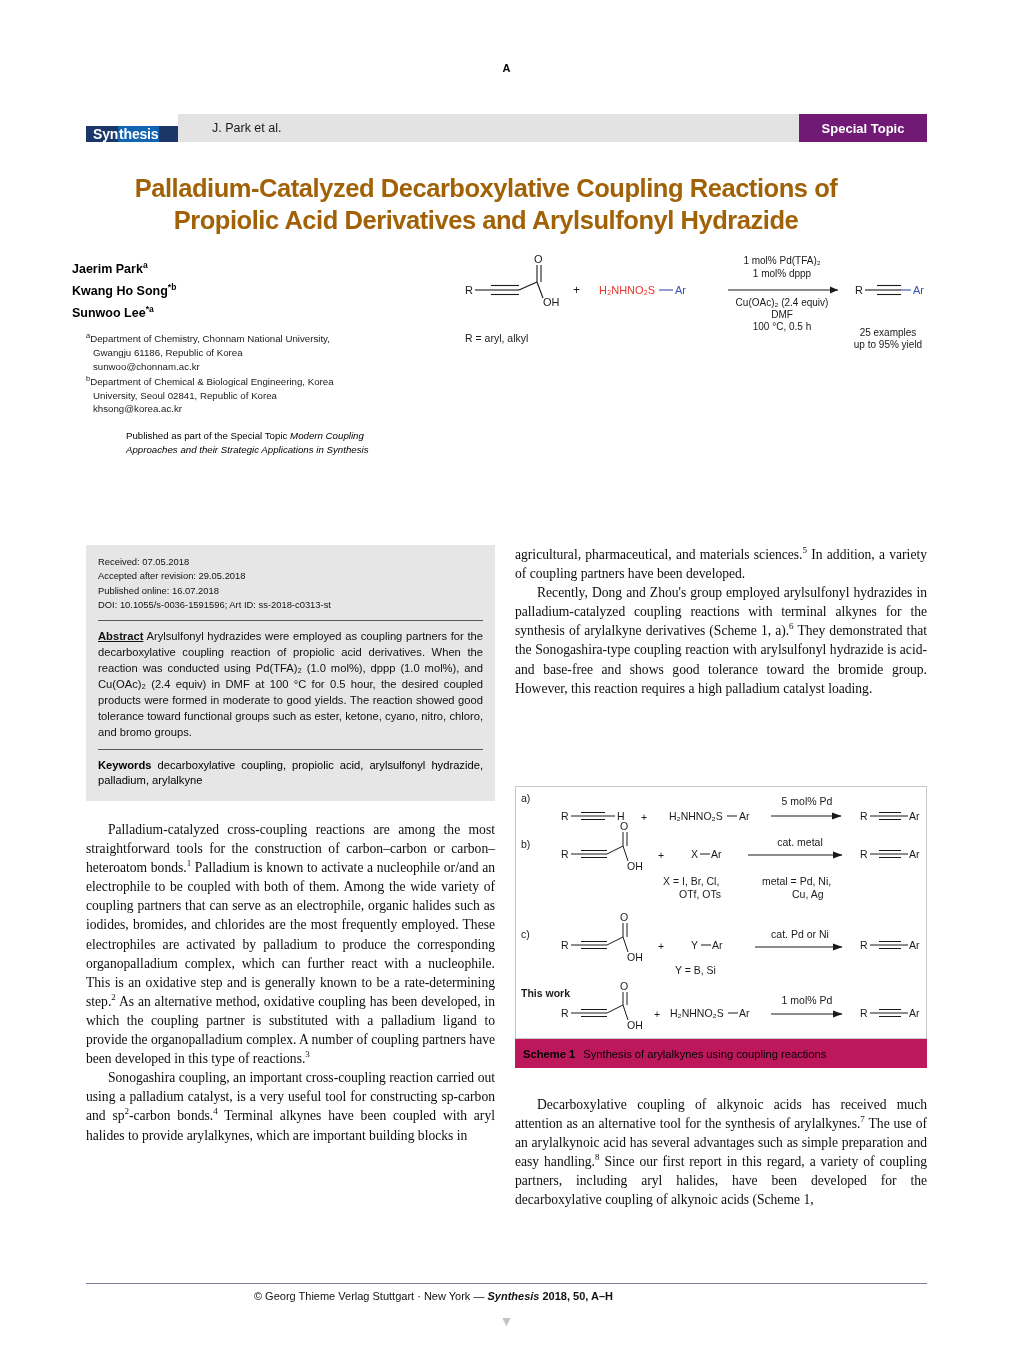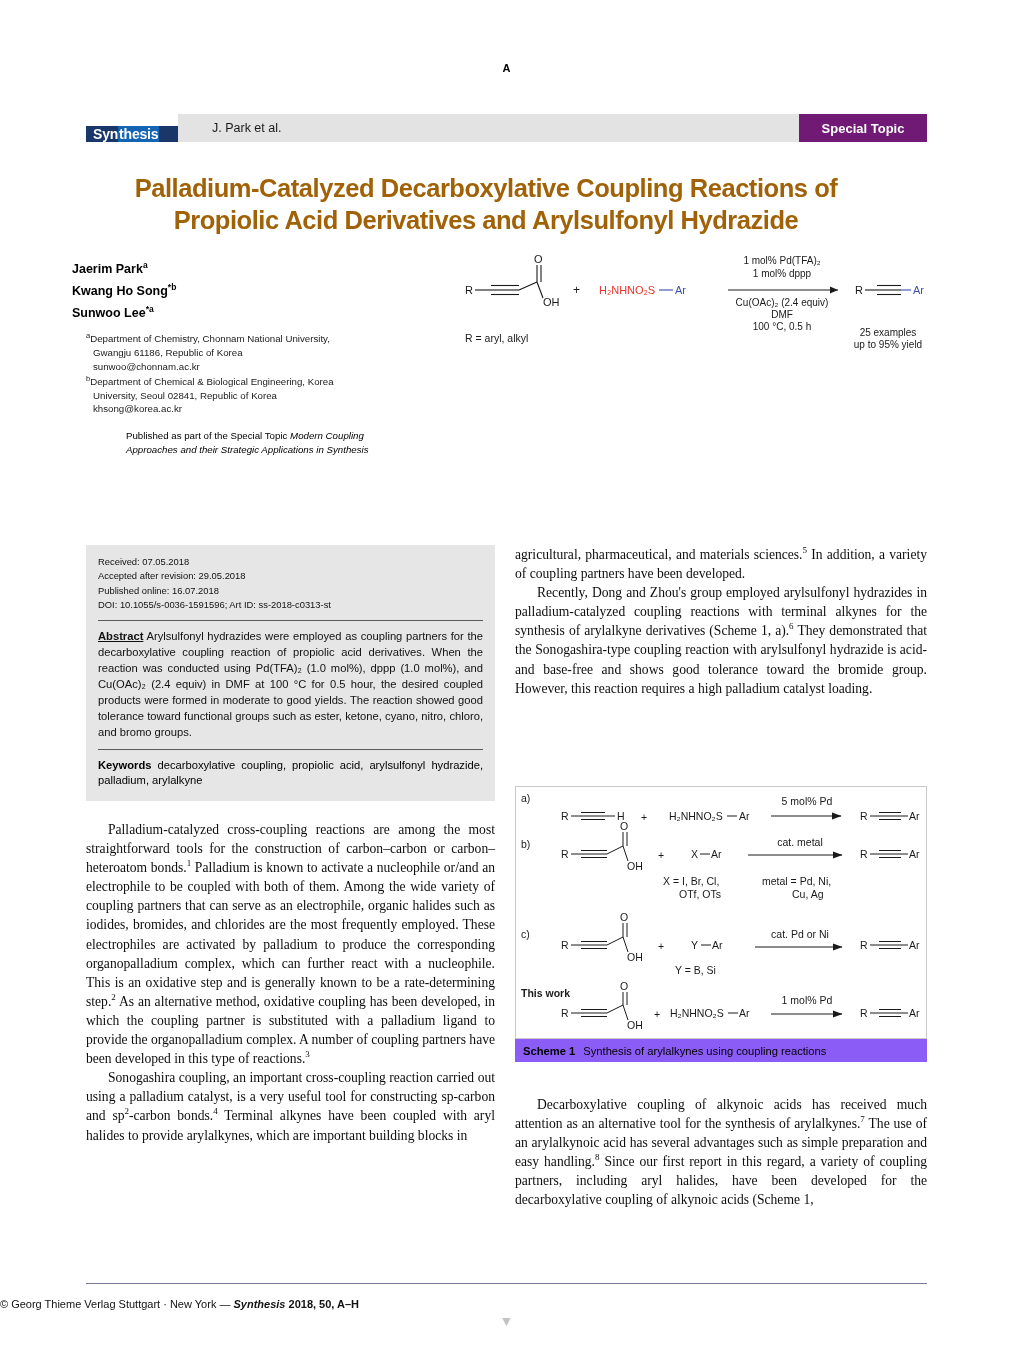--- a/index.html
+++ b/index.html
@@ -208,22 +208,22 @@
     border: 1px solid #c9c9c9;
     box-sizing: border-box;
     background: #fff;
   }
   .scheme svg { position: absolute; left: 0; top: 0; }
   .scheme-caption {
     position: absolute;
     left: 0;
     top: 253px;
     width: 412px;
-    height: 23px;
-    background: #8b5cf6;
+    height: 29px;
+    background: #be185d;
     display: flex;
     align-items: center;
     padding-left: 8px;
     box-sizing: border-box;
     font-size: 11.2px;
     font-family: "Liberation Sans", sans-serif;
   }
   .scheme-caption .lbl { font-weight: bold; margin-right: 8px; }
 
   
@@ -232,23 +232,23 @@
     left: 86px;
     top: 1283px;
     width: 841px;
     border-top: 1px solid #7a7a9a;
   }
   .footer {
     position: absolute;
     left: 0;
     top: 1290px;
     width: 867px;
+    text-align: center;
     font-size: 11px;
     color: #111;
-    margin-top: 8px;
   }
   .footer i { font-style: italic; }
   .footer b { font-weight: bold; }
   .footer-tri {
     position: absolute;
     left: 0;
     top: 1313px;
     width: 1013px;
     text-align: center;
     color: #c3c3c3;

